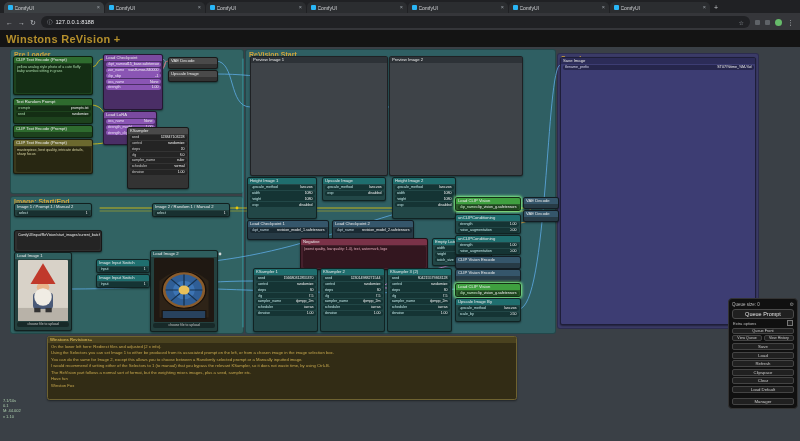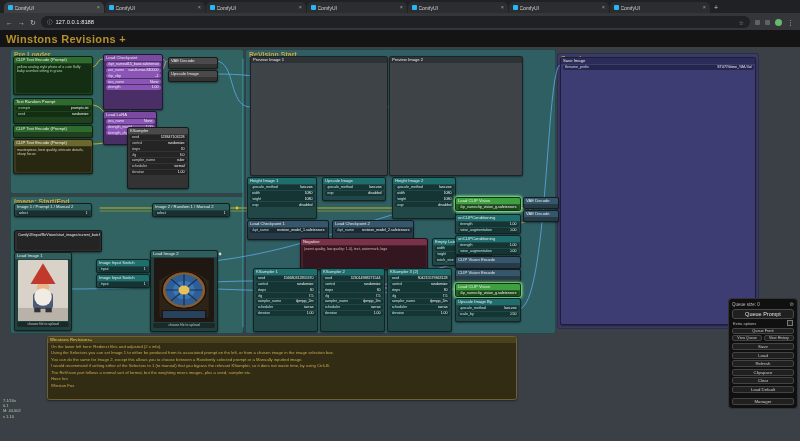--- a/index.html
+++ b/index.html
@@ -127,21 +127,21 @@
       <span class="star">☆</span>
     </div>
     <span class="sq"></span>
     <span class="sq"></span>
     <span class="avatar"></span>
     <span class="navic">⋮</span>
   </div>
 
   <div class="content">
     <div class="page-header">
-      <span class="page-title">Winstons Revisions +</span>
+      <span class="page-title">Winstons ReVision +</span>
     </div>
 
     <div class="canvas" id="canvas">
 
       <svg class="wires" viewBox="0 0 800 394">
         <g fill="none" stroke-width="0.8" opacity="0.9" stroke-linecap="round">
           <path stroke="#FFD500" d="M91 20 C99 20 96 12 103 12"></path>
           <path stroke="#FFD500" d="M91 58 C112 58 100 86 127 86"></path>
           <path stroke="#FFD500" d="M91 97 C112 97 104 92 127 92"></path>
           <path stroke="#B39DDB" d="M161 12 C186 12 100 83 127 83"></path>

